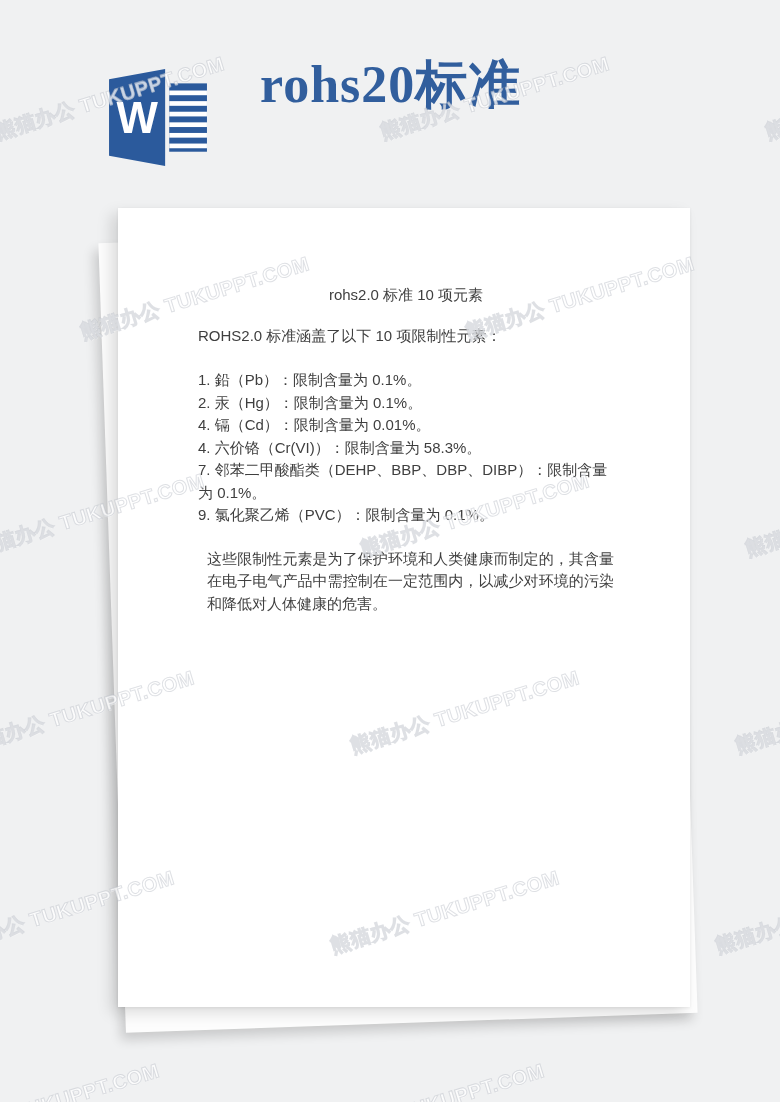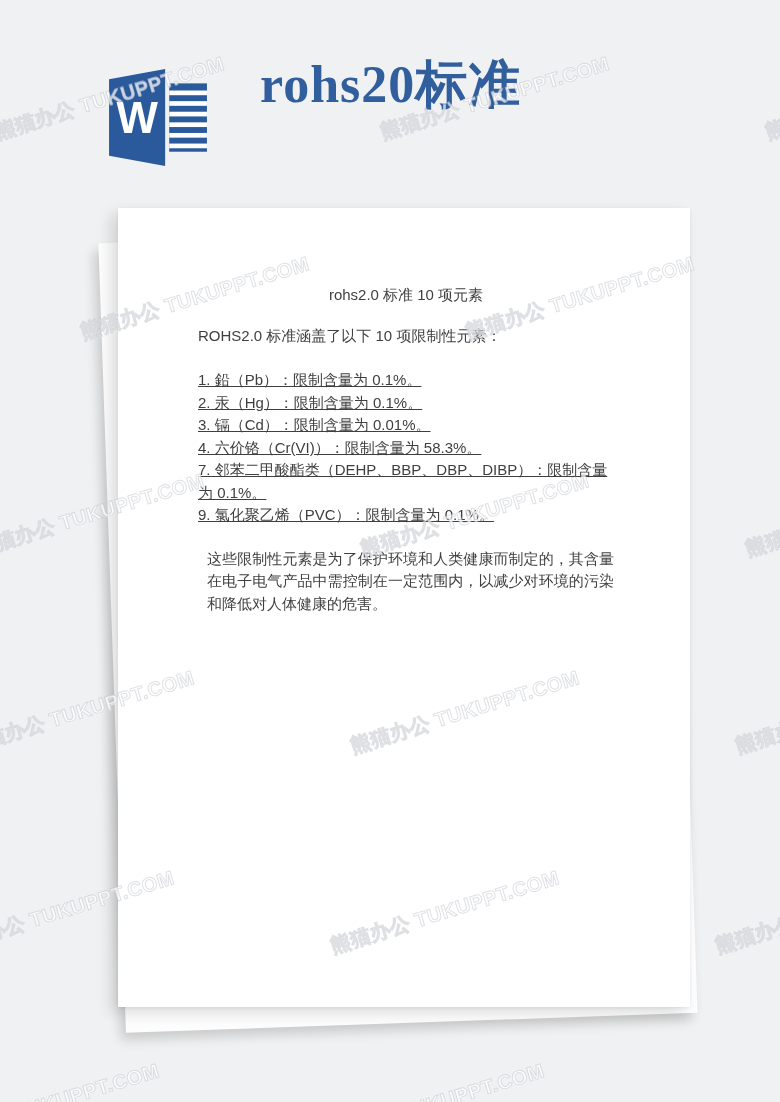--- a/index.html
+++ b/index.html
@@ -44,21 +44,21 @@
   }
   .doc-body {
     padding: 76px 76px 0 80px;
     color: var(--doc-text, #3f3f3f);
     font-size: 15px;
     line-height: 22.5px;
   }
   .doc-title { text-align: center; margin-bottom: 18px; }
   .doc-intro { margin-bottom: 22px; }
   .doc-list  { margin-bottom: 21px; }
-  .doc-list .list-line { display: block; text-decoration: underline; }
+  .doc-list .list-line { display: block; }
   .doc-closing { text-align: justify; margin-left: 9px; }
 
   
   .wm-layer {
     position: absolute; left: 0; top: 0; width: 780px; height: 1102px;
     z-index: 10; pointer-events: none; overflow: hidden;
   }
   .wm {
     position: absolute;
     transform: translate(-50%, -50%) rotate(-17deg);
@@ -98,21 +98,21 @@
 
 <div class="back-sheet"></div>
 
 <div class="doc-page">
   <div class="doc-body">
     <div class="doc-title">rohs2.0 标准 10 项元素</div>
     <div class="doc-intro">ROHS2.0 标准涵盖了以下 10 项限制性元素：</div>
     <div class="doc-list">
       <span class="list-line">1. 鉛（Pb）：限制含量为 0.1%。</span>
       <span class="list-line">2. 汞（Hg）：限制含量为 0.1%。</span>
-      <span class="list-line">3. 镉（Cd）：限制含量为 0.01%。</span>
+      <span class="list-line">4. 镉（Cd）：限制含量为 0.01%。</span>
       <span class="list-line">4. 六价铬（Cr(VI)）：限制含量为 58.3%。</span>
       <span class="list-line">7. 邻苯二甲酸酯类（DEHP、BBP、DBP、DIBP）：限制含量为 0.1%。</span>
       <span class="list-line">9. 氯化聚乙烯（PVC）：限制含量为 0.1%。</span>
     </div>
     <div class="doc-closing">这些限制性元素是为了保护环境和人类健康而制定的，其含量在电子电气产品中需控制在一定范围内，以减少对环境的污染和降低对人体健康的危害。</div>
   </div>
 </div>
 
 <div class="wm-layer">
     <span class="wm" style="left: 110px; top: 98px;">熊猫办公 TUKUPPT.COM</span>

